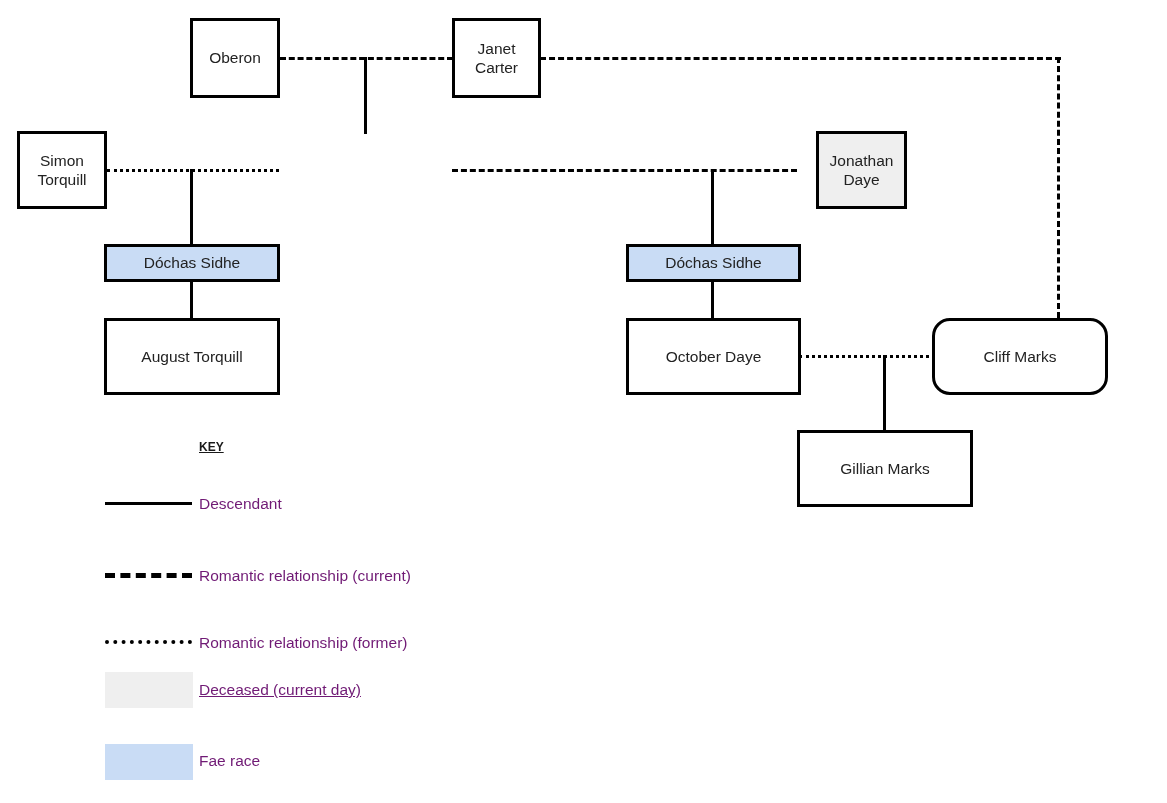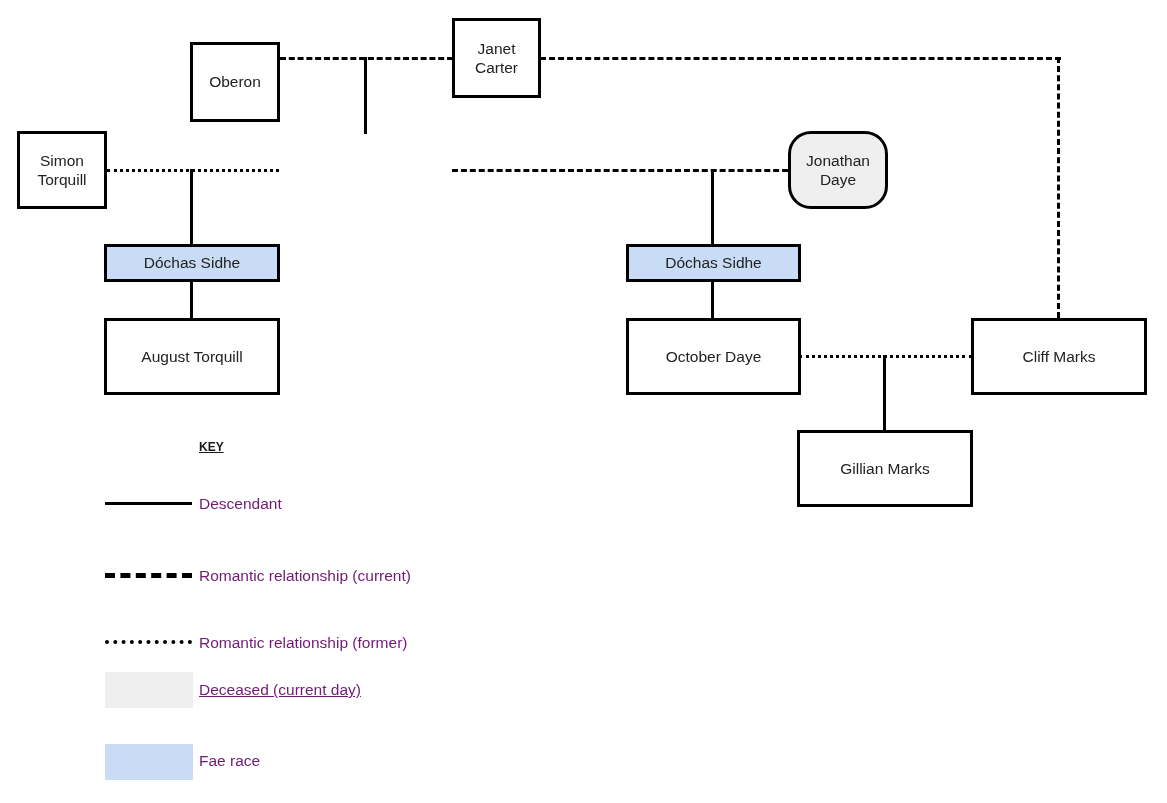--- a/index.html
+++ b/index.html
@@ -100,57 +100,57 @@
   <div class="ln dash-h" style="left:452px; top:169px; width:345px;"></div>
 
   <div class="ln solid-v" style="left:711px; top:169px; height:78px;"></div>
 
   <div class="ln solid-v" style="left:711px; top:280px; height:40px;"></div>
 
   <div class="ln dot-h" style="left:799px; top:355px; width:173px;"></div>
 
   <div class="ln solid-v" style="left:883px; top:355px; height:78px;"></div>
 
-  <div class="node" style="left:190px; top:18px; width:90px; height:80px;margin-top:24px;">
+  <div class="node" style="left:190px; top:18px; width:90px; height:80px;">
     <span>Oberon</span>
   </div>
 
   <div class="node" style="left:452px; top:18px; width:89px; height:80px;">
     <span style="white-space:pre-line;">Janet
 Carter</span>
   </div>
 
   <div class="node" style="left:17px; top:131px; width:90px; height:78px;">
     <span style="white-space:pre-line;">Simon
 Torquill</span>
   </div>
 
 
-  <div class="node deceased" style="left:788px; top:131px; width:100px; height:78px;border-radius:23px;">
+  <div class="node deceased" style="left:816px; top:131px; width:91px; height:78px;">
     <span style="white-space:pre-line;">Jonathan
 Daye</span>
   </div>
 
   <div class="node fae" style="left:104px; top:244px; width:176px; height:38px;">
     <span>Dóchas Sidhe</span>
   </div>
 
   <div class="node fae" style="left:626px; top:244px; width:175px; height:38px;">
     <span>Dóchas Sidhe</span>
   </div>
 
   <div class="node" style="left:626px; top:318px; width:175px; height:77px;">
     <span>October Daye</span>
   </div>
 
   <div class="node" style="left:104px; top:318px; width:176px; height:77px;">
     <span>August Torquill</span>
   </div>
 
-  <div class="node" style="left:971px; top:318px; width:176px; height:77px;">
+  <div class="node" style="left:932px; top:318px; width:176px; height:77px;border-radius:18px;">
     <span>Cliff Marks</span>
   </div>
 
   <div class="node" style="left:797px; top:430px; width:176px; height:77px;">
     <span>Gillian Marks</span>
   </div>
 
   <div id="key">
 
     <div class="key-title" style="left:199px; top:440px;">KEY</div>

